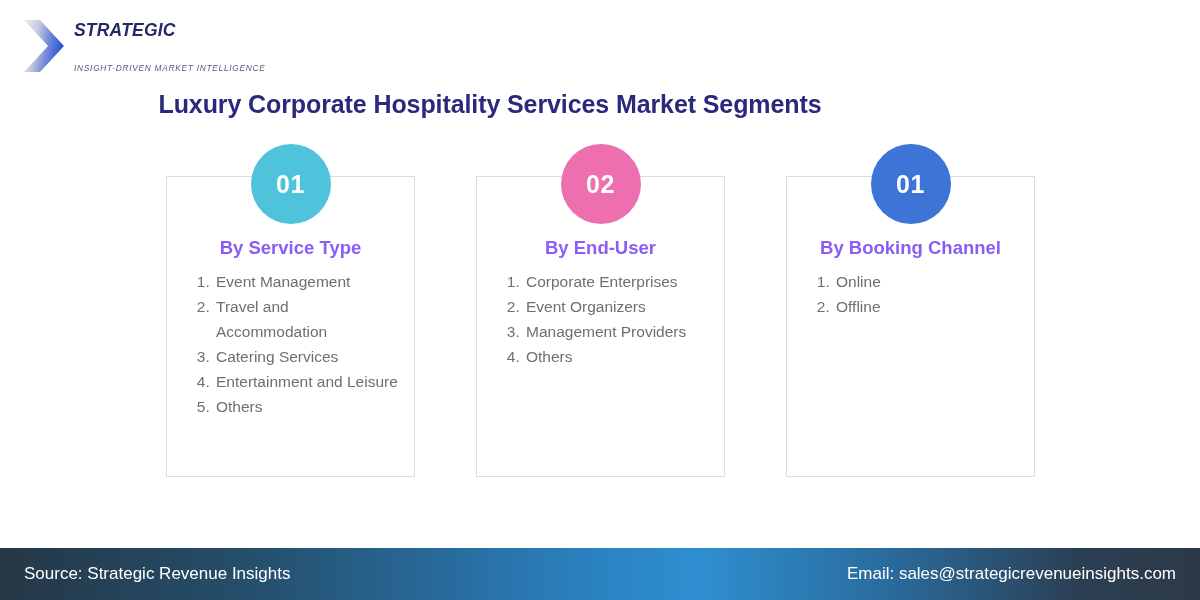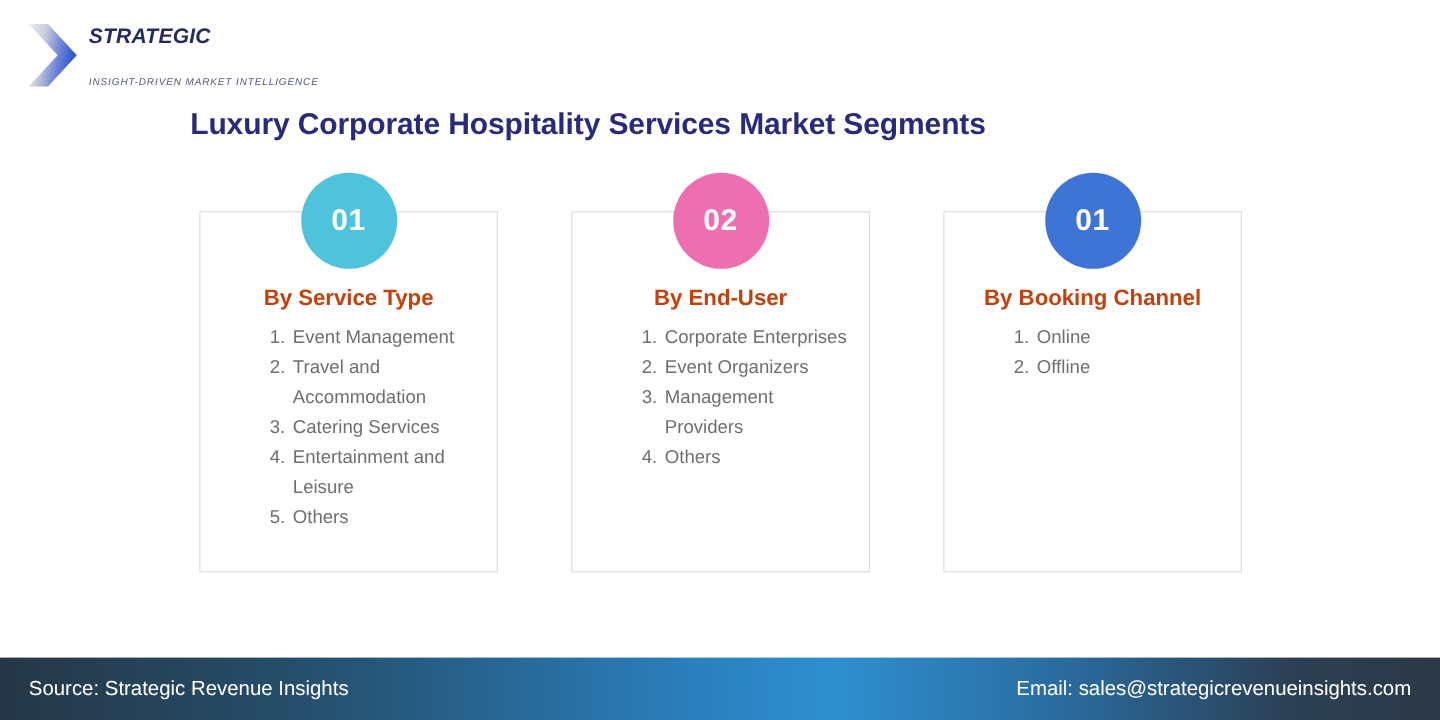--- a/index.html
+++ b/index.html
@@ -103,38 +103,37 @@
     letter-spacing: 0.5px;
   }
   .segment-heading {
     position: absolute;
     top: 60px;
     left: 0;
     width: 100%;
     text-align: center;
     font-size: 18.5px;
     font-weight: bold;
-    color: #c2410c;
+    color: #8b5cf6;
     white-space: nowrap;
   }
   .segment-list {
     position: absolute;
     top: 92px;
     left: 24px;
     right: 14px;
     margin: 0;
     padding: 0 0 0 23px;
     list-style-type: decimal;
     color: #6f6f6f;
     font-size: 15.5px;
     line-height: 25px;
   }
   .segment-list li {
     padding-left: 2px;
-    margin-left: 28px;
   }
 
   
   #footer-bar {
     position: absolute;
     left: 0;
     bottom: 0;
     width: 1200px;
     height: 52px;
     background: linear-gradient(90deg,

